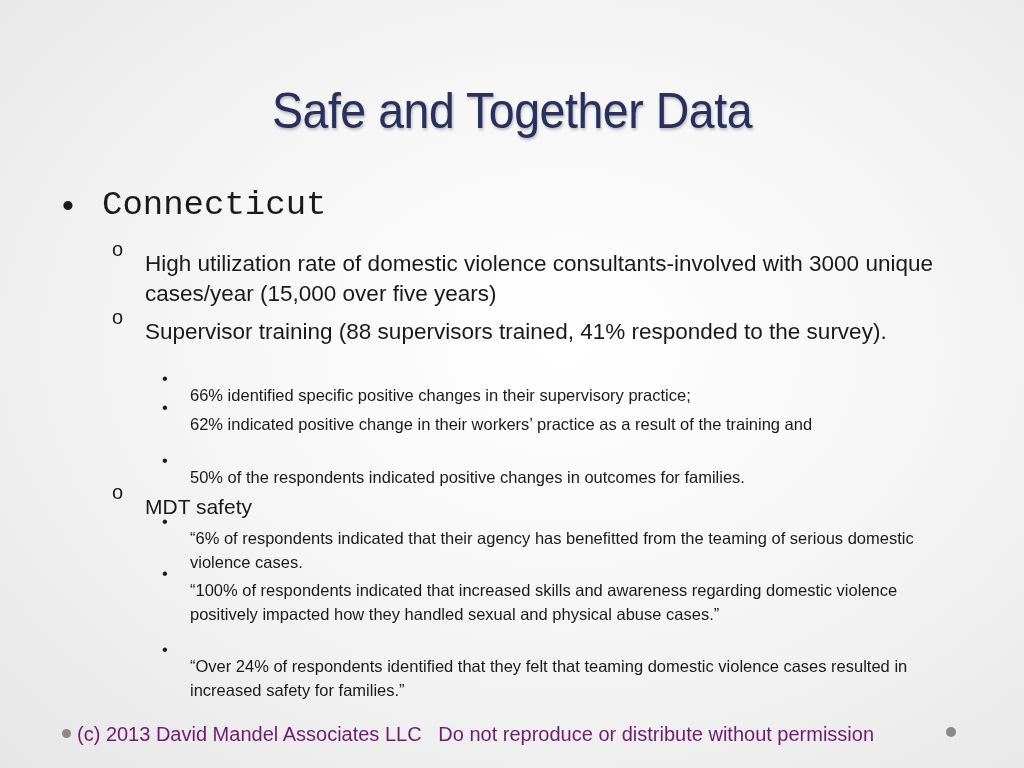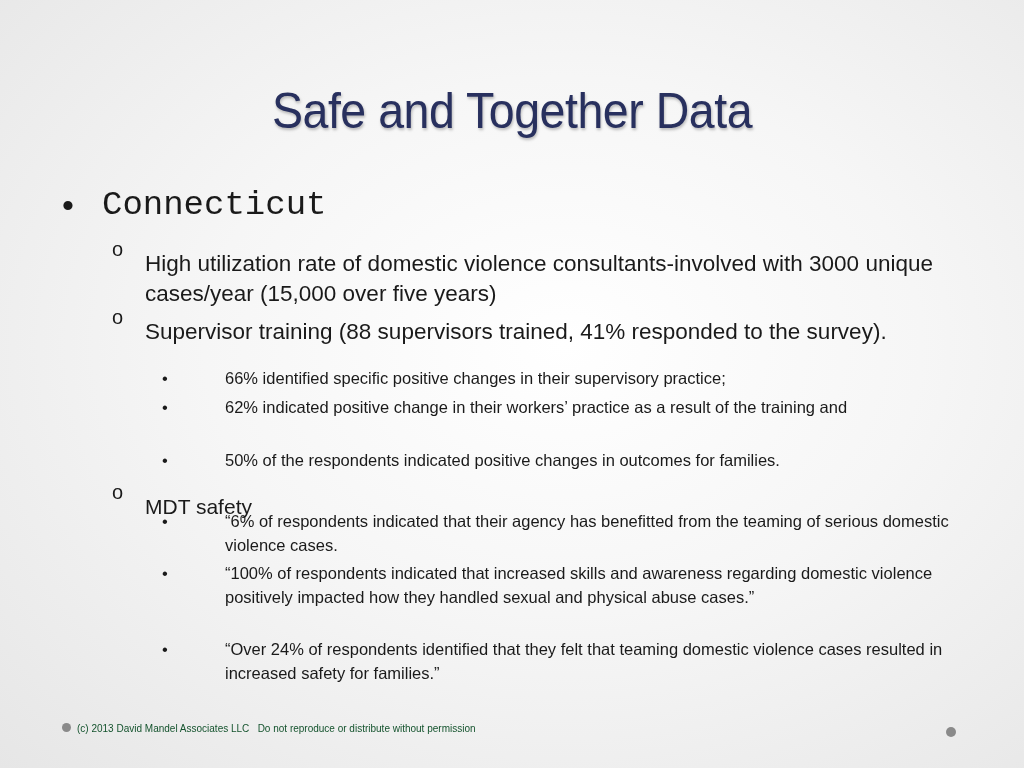--- a/index.html
+++ b/index.html
@@ -24,23 +24,23 @@
   .l1 .txt { position:absolute; left:40px; top:0; white-space:nowrap;font-family:Liberation Mono, monospace; }
   .l2 {
     position:absolute; left:112px; font-size:22.5px; line-height:30px; width:820px;
   }
   .l2 .bul { position:absolute; left:0; top:1px; font-size:20px; }
   .l2 .txt { position:absolute; left:33px; top:16px; width:800px; }
   .l3 {
     position:absolute; left:162px; font-size:16.5px; line-height:24px; width:790px;
   }
   .l3 .bul { position:absolute; left:0; top:0; }
-  .l3 .txt { position:absolute; left:28px; top:0; width:760px;margin-left:35px; }
+  .l3 .txt { position:absolute; left:28px; top:17px; width:760px; }
   .footer {
-    position:absolute; left:62px; top:723px; font-size:10px; color:#14532d; white-space:nowrap;
+    position:absolute; left:62px; top:723px; font-size:20px; color:#701a75; white-space:nowrap;
   }
   .dot { display:inline-block; width:9px; height:9px; border-radius:50%; background:#8a8a8a; vertical-align:middle; margin-right:6px; position:relative; top:-2px; }
   .dot-right { position:absolute; left:946px; top:727px; width:10px; height:10px; border-radius:50%; background:#8a8a8a; }
 </style>
 </head>
 <body>
 
 <div class="title">Safe and Together Data</div>
 
 <div class="content">

